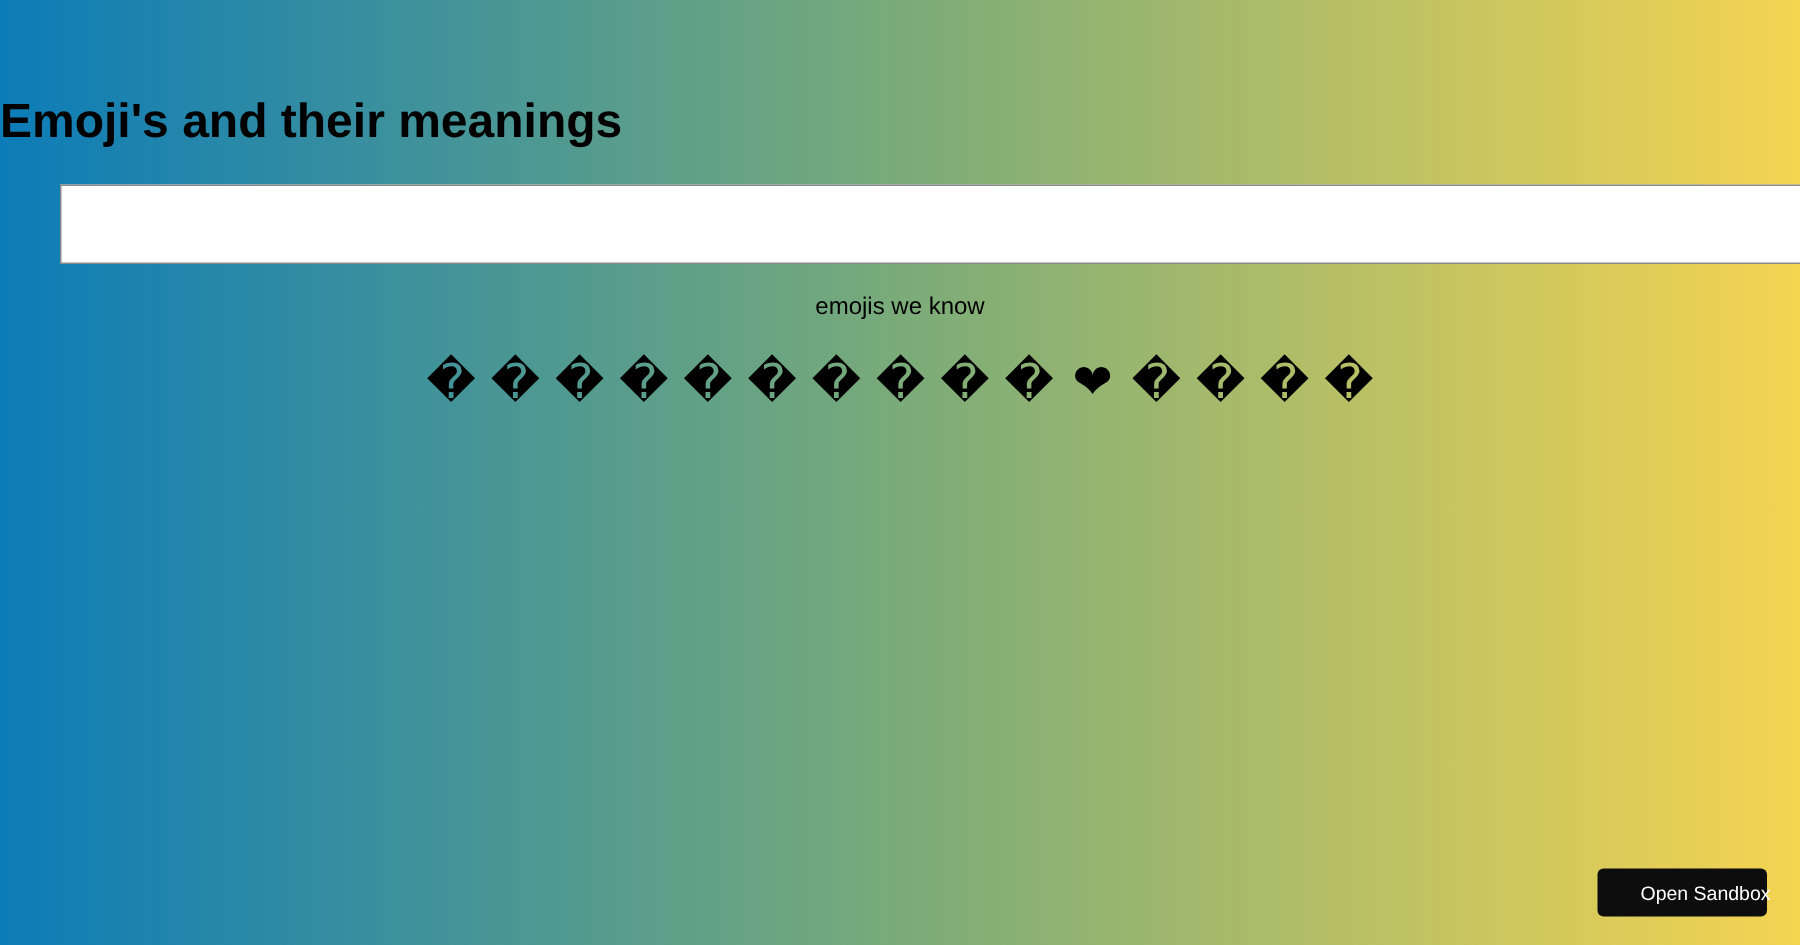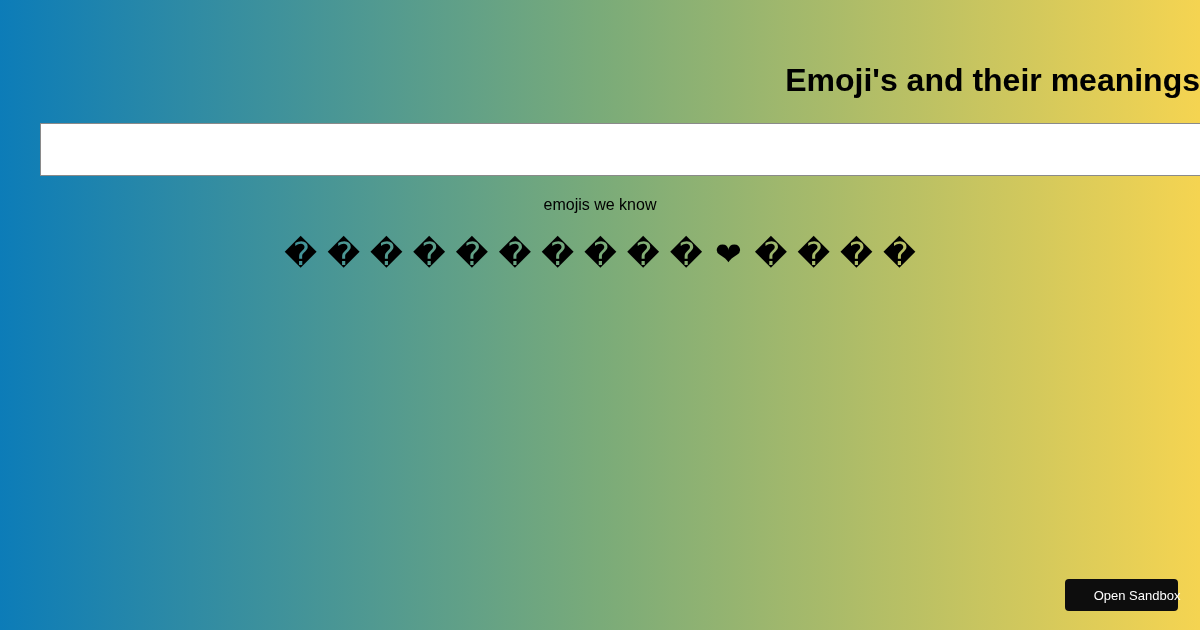--- a/index.html
+++ b/index.html
@@ -23,21 +23,21 @@
     background: linear-gradient(90deg, #0c7cb8 0%, #7aab79 50%, #f5d451 100%);
     box-sizing: border-box;
   }
 
   
   .page-title {
     position: absolute;
     top: 57px;
     left: 0;
     width: 1200px;
-    text-align: right;
+    text-align: left;
     font-size: 32px;
     font-weight: bold;
     color: #000000;
     line-height: 46px;
     letter-spacing: 0px;
     margin: 0;
   }
 
   
   .emoji-input {

